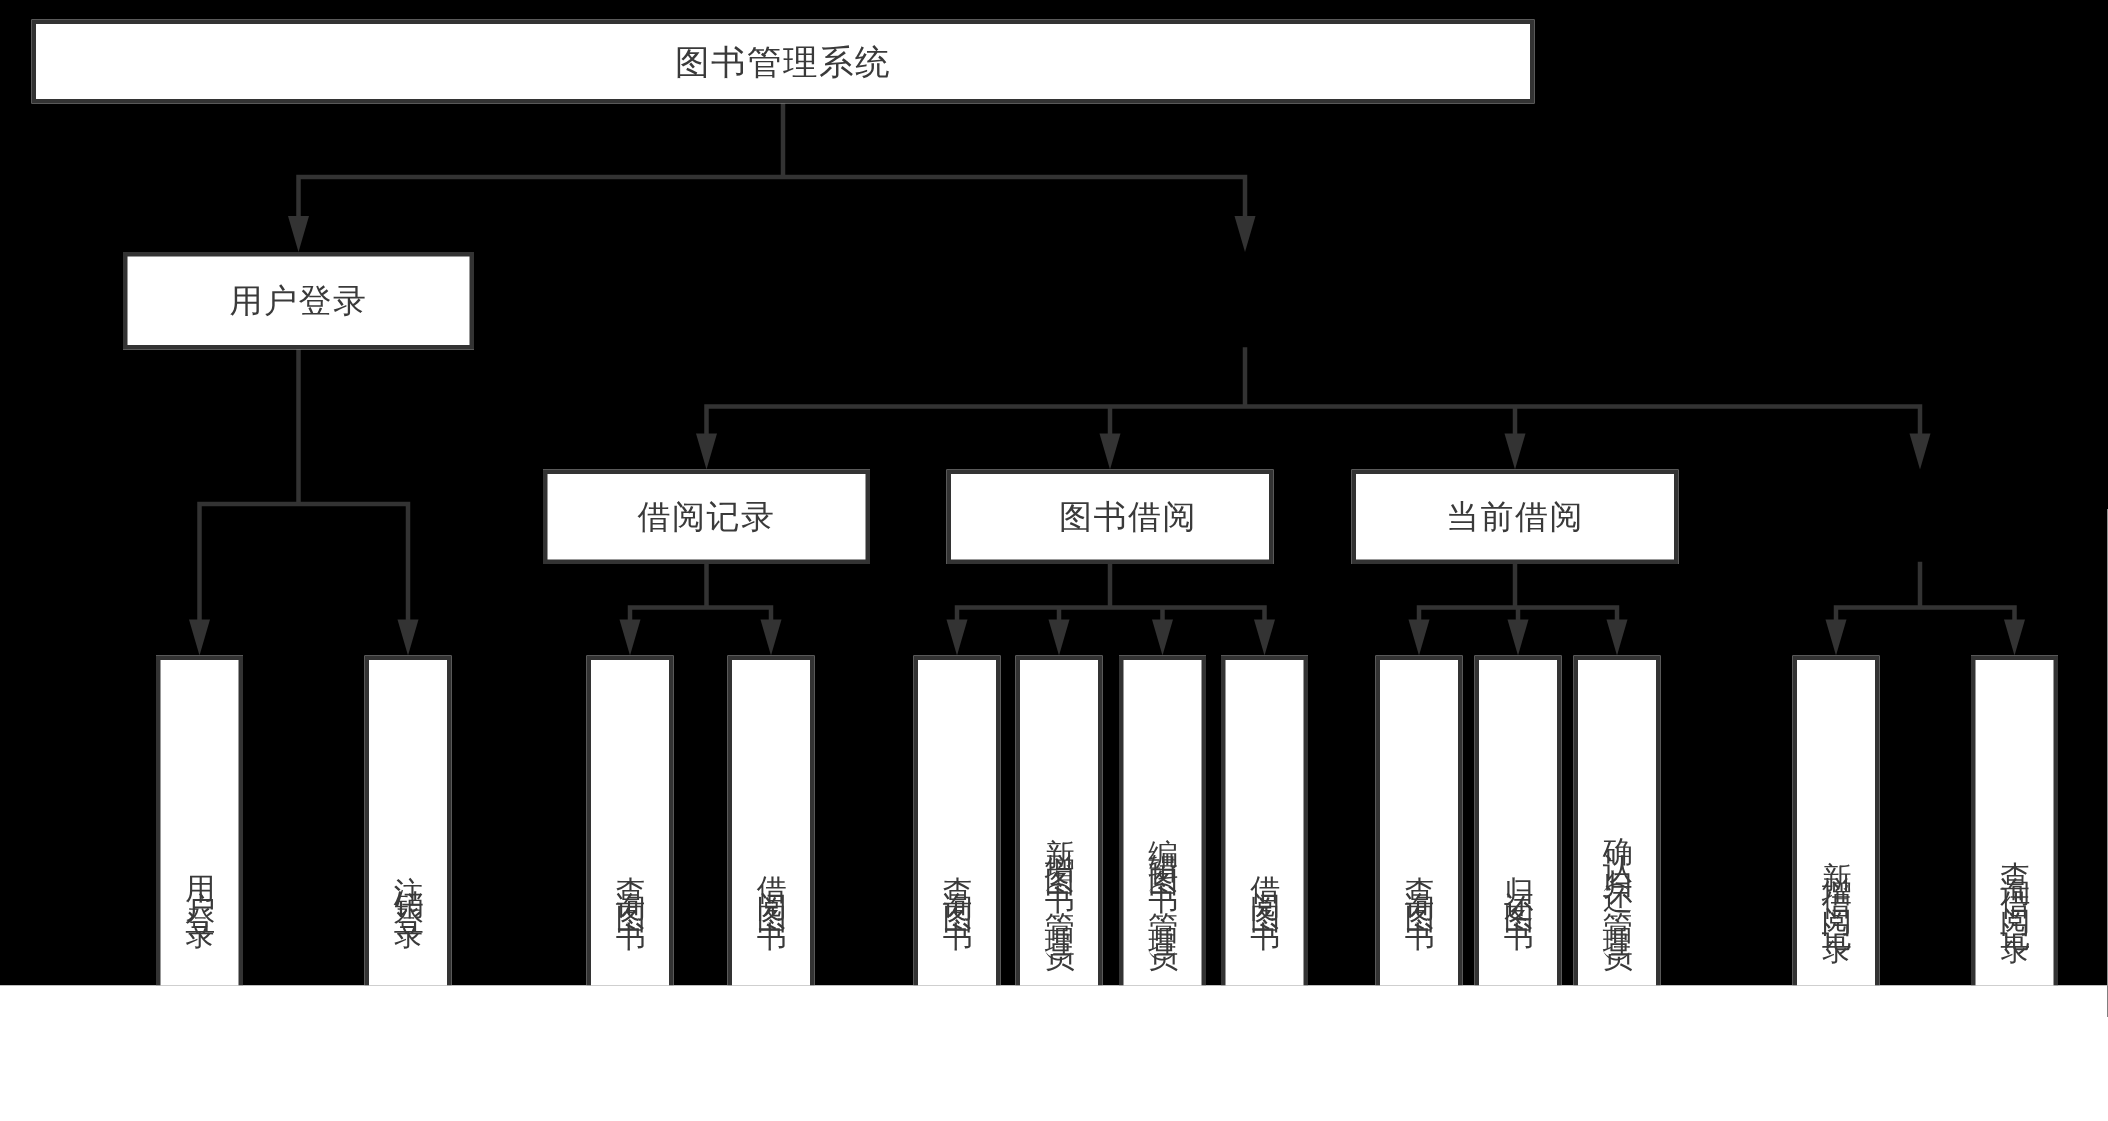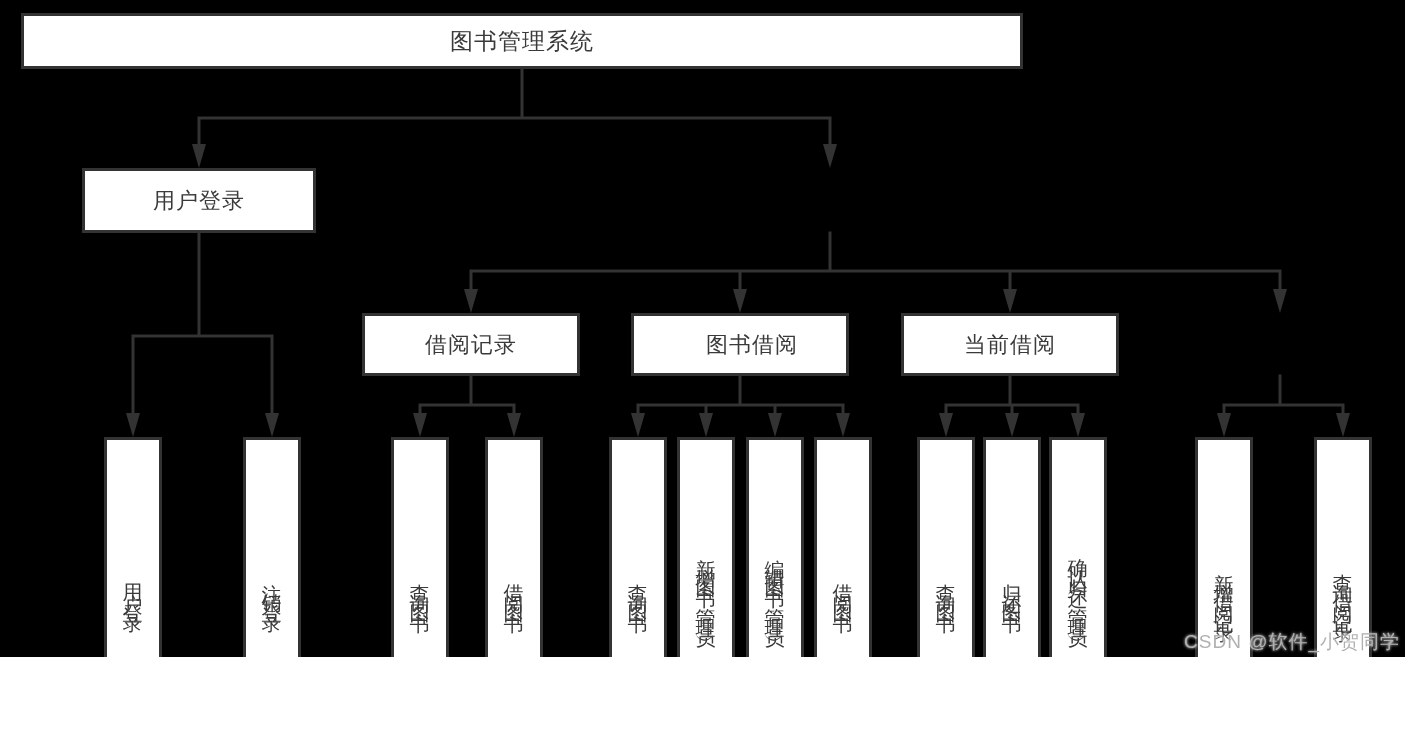--- a/index.html
+++ b/index.html
@@ -126,15 +126,14 @@
   <div class="node v-node" style="left:746px; top:437px; width:58px; height:296px;">编辑图书（管理员）</div>
   <div class="node v-node" style="left:814px; top:437px; width:58px; height:296px;">借阅图书</div>
 
   <div class="node v-node" style="left:917px; top:437px; width:58px; height:296px;">查询图书</div>
   <div class="node v-node" style="left:983px; top:437px; width:58px; height:296px;">归还图书</div>
   <div class="node v-node" style="left:1049px; top:437px; width:58px; height:296px;">确认归还（管理员）</div>
 
   <div class="node v-node" style="left:1195px; top:437px; width:58px; height:296px;">新增借阅记录</div>
   <div class="node v-node" style="left:1314px; top:437px; width:58px; height:296px;">查询借阅记录</div>
 
-  <div class="watermark">CSDN @软件_小贺同学</div>
 
 </div>
 
 </body></html>

